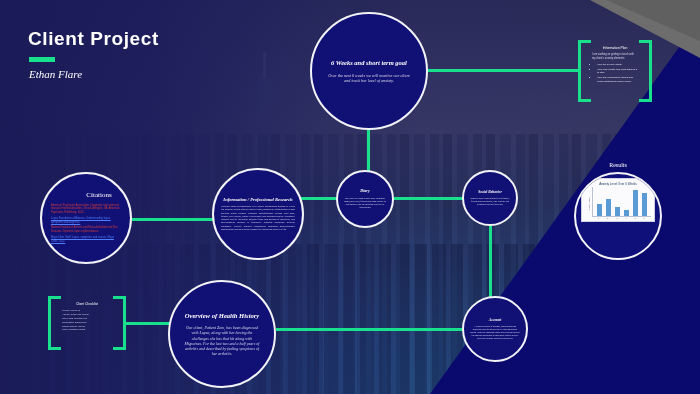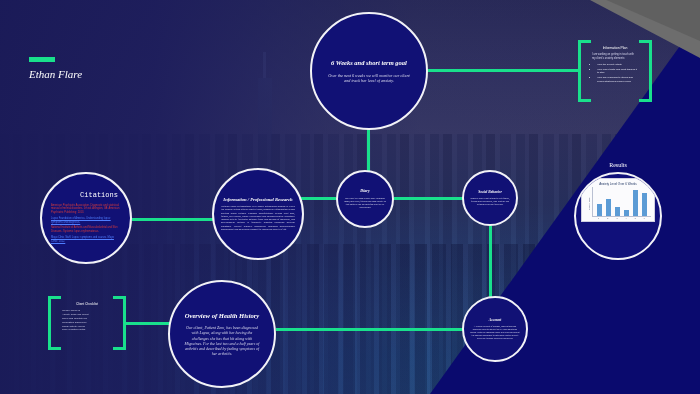--- a/index.html
+++ b/index.html
@@ -49,21 +49,21 @@
     justify-content:center;text-align:center;color:#e9e9f5;overflow:hidden;}
   .node .ttl{font-family:"Liberation Serif",serif;font-style:italic;font-weight:700;
     color:#ffffff;line-height:1.15;}
   .node .bdy{font-family:"Liberation Serif",serif;font-style:italic;color:#dcdcf0;line-height:1.22;}
 
   #n-goal{left:310px;top:12px;width:118px;height:118px;padding:0 16px;}
   #n-goal .ttl{font-size:6.5px;margin-bottom:7px;}
   #n-goal .bdy{font-size:4.2px;}
 
   #n-cite{left:40px;top:172px;width:92px;height:92px;padding:0 9px;}
-  #n-cite .ttl{font-family:Liberation Mono, monospace;font-style:normal;font-weight:400;
+  #n-cite .ttl{font-family:Liberation Serif, serif;font-style:normal;font-weight:400;
     font-size:7px;color:#fff;margin-bottom:5px;margin-left:26px;}
   #n-cite .refs{font-size:2.6px;line-height:1.45;text-align:left;width:100%;}
   #n-cite .refs p{margin:0 0 2px 0;color:#c9c9ee;}
   #n-cite .refs .lnk{color:#4f7dff;text-decoration:underline;}
   #n-cite .refs .hl{color:#d83b3b;}
 
   #n-prof{left:212px;top:168px;width:92px;height:92px;padding:0 7px;}
   #n-prof .ttl{font-size:4.6px;margin-bottom:3px;}
   #n-prof .bdy{font-size:2.5px;line-height:1.3;text-align:justify;}
 
@@ -141,20 +141,21 @@
 
   <div class="line lh" style="left:428px;top:69px;width:152px;"></div>
   <div class="line lv" style="left:367px;top:128px;height:44px;"></div>
   <div class="line lh" style="left:394px;top:197px;width:70px;"></div>
   <div class="line lh" style="left:276px;top:197px;width:60px;"></div>
   <div class="line lv" style="left:489px;top:226px;height:72px;"></div>
   <div class="line lh" style="left:276px;top:328px;width:188px;"></div>
   <div class="line lh" style="left:124px;top:322px;width:46px;"></div>
   <div class="line lh" style="left:132px;top:218px;width:82px;"></div>
 
+  <div class="title">Client  Project</div>
   <div class="rule"></div>
   <div class="author">Ethan Flare</div>
 
   <div class="node" id="n-goal">
     <div class="ttl">6 Weeks and short term goal</div>
     <div class="bdy">Over the next 6 weeks we will monitor our client and track her level of anxiety.</div>
   </div>
 
   <div class="brk" id="b-info">
     <div class="bar-l"></div>

